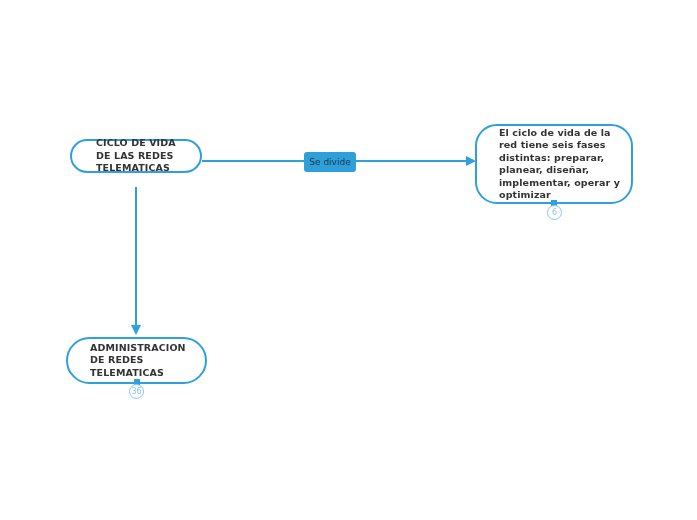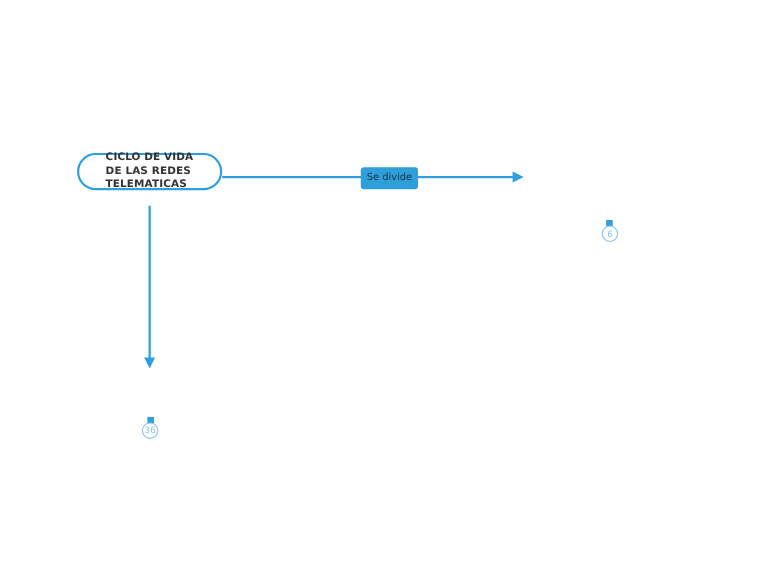--- a/index.html
+++ b/index.html
@@ -70,21 +70,21 @@
     border-bottom: 5px solid transparent;
   }
   .arrow-down {
     left: 131px; top: 325px;
     border-top: 10px solid #2f9fe0;
     border-left: 5px solid transparent;
     border-right: 5px solid transparent;
   }
   .connector-label {
     position: absolute;
-    left: 328px; top: 152px;
+    left: 304px; top: 152px;
     width: 52px; height: 20px;
     box-sizing: border-box;
     background: #2e9fd9;
     border-radius: 3px;
     color: #14374a;
     font-size: 9px;
     line-height: 20px;
     text-align: center;
     z-index: 2;
   }
@@ -122,19 +122,25 @@
   <div class="arrow arrow-right"></div>
   <div class="connector-label">Se divide</div>
 
   <div class="line line-v"></div>
   <div class="arrow arrow-down"></div>
 
   <div class="node node-ciclo">
     <span class="node-label">CICLO DE VIDA DE LAS REDES TELEMATICAS</span>
   </div>
 
+  <div class="node node-fases">
+    <span class="node-label">El ciclo de vida de la red tiene seis fases distintas: preparar, planear, diseñar, implementar, operar y optimizar</span>
+  </div>
   <div class="badge-square badge-fases-square"></div>
   <div class="badge-circle badge-fases-circle">6</div>
 
+  <div class="node node-admin">
+    <span class="node-label">ADMINISTRACION DE REDES TELEMATICAS</span>
+  </div>
   <div class="badge-square badge-admin-square"></div>
   <div class="badge-circle badge-admin-circle">36</div>
 
 </div>
 
 </body></html>

